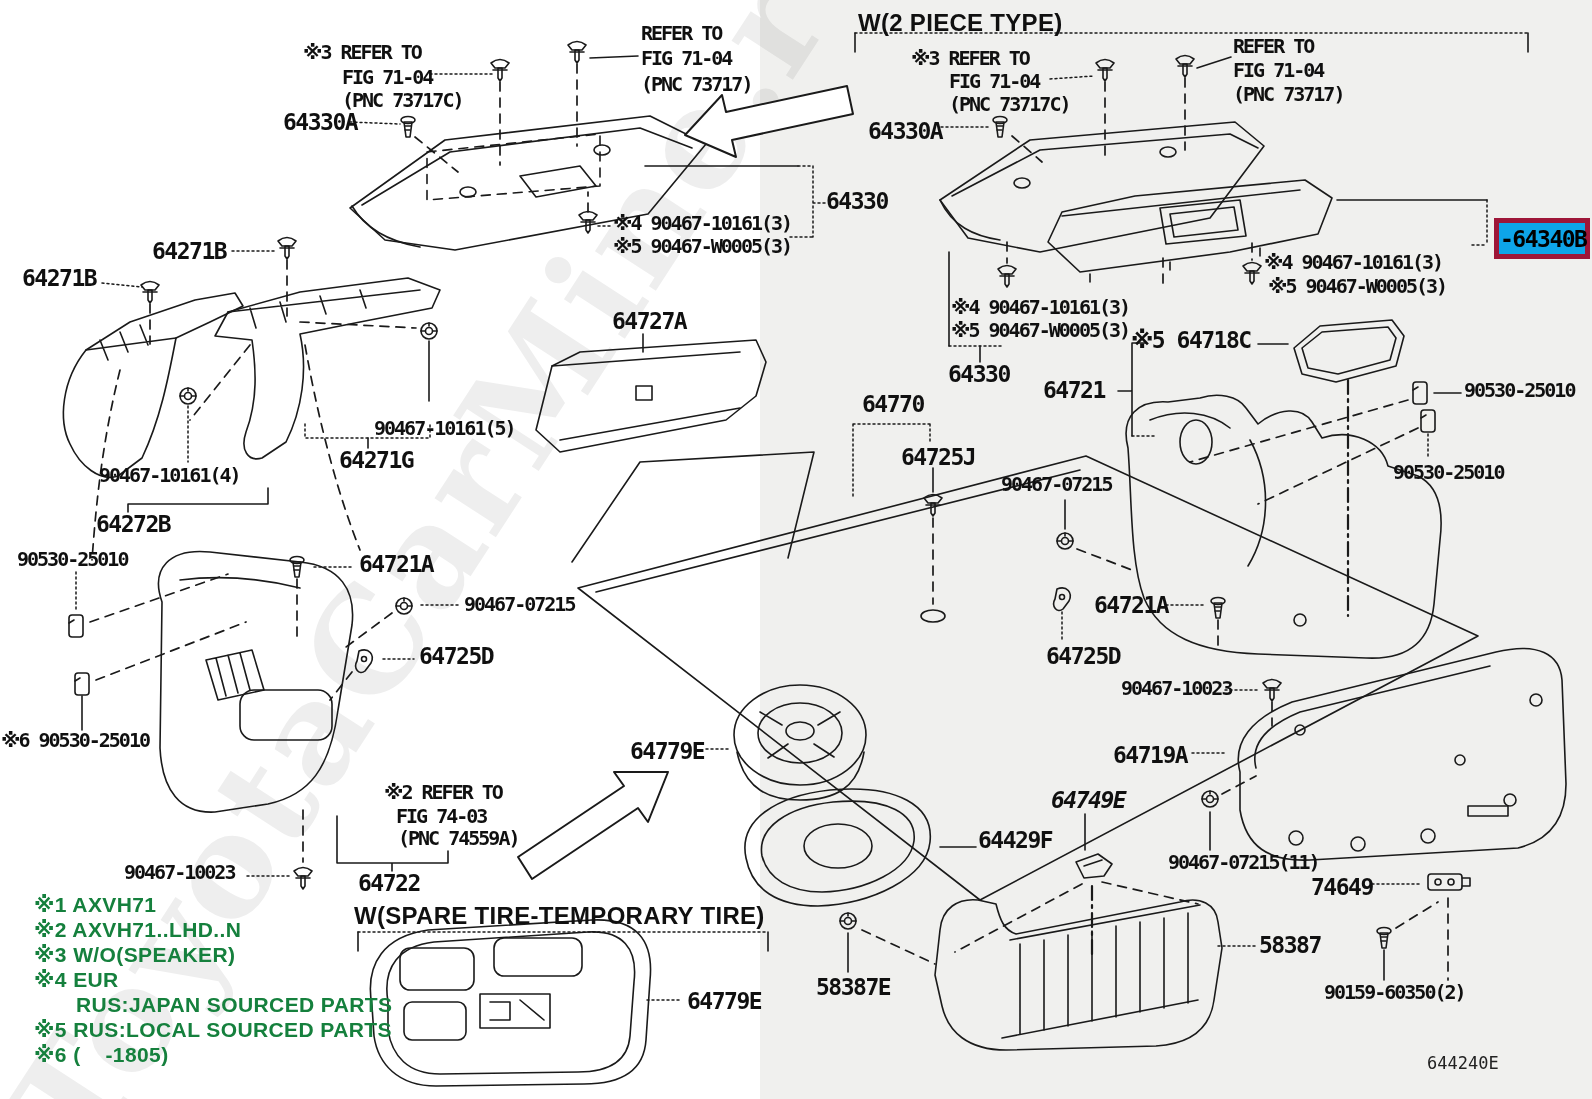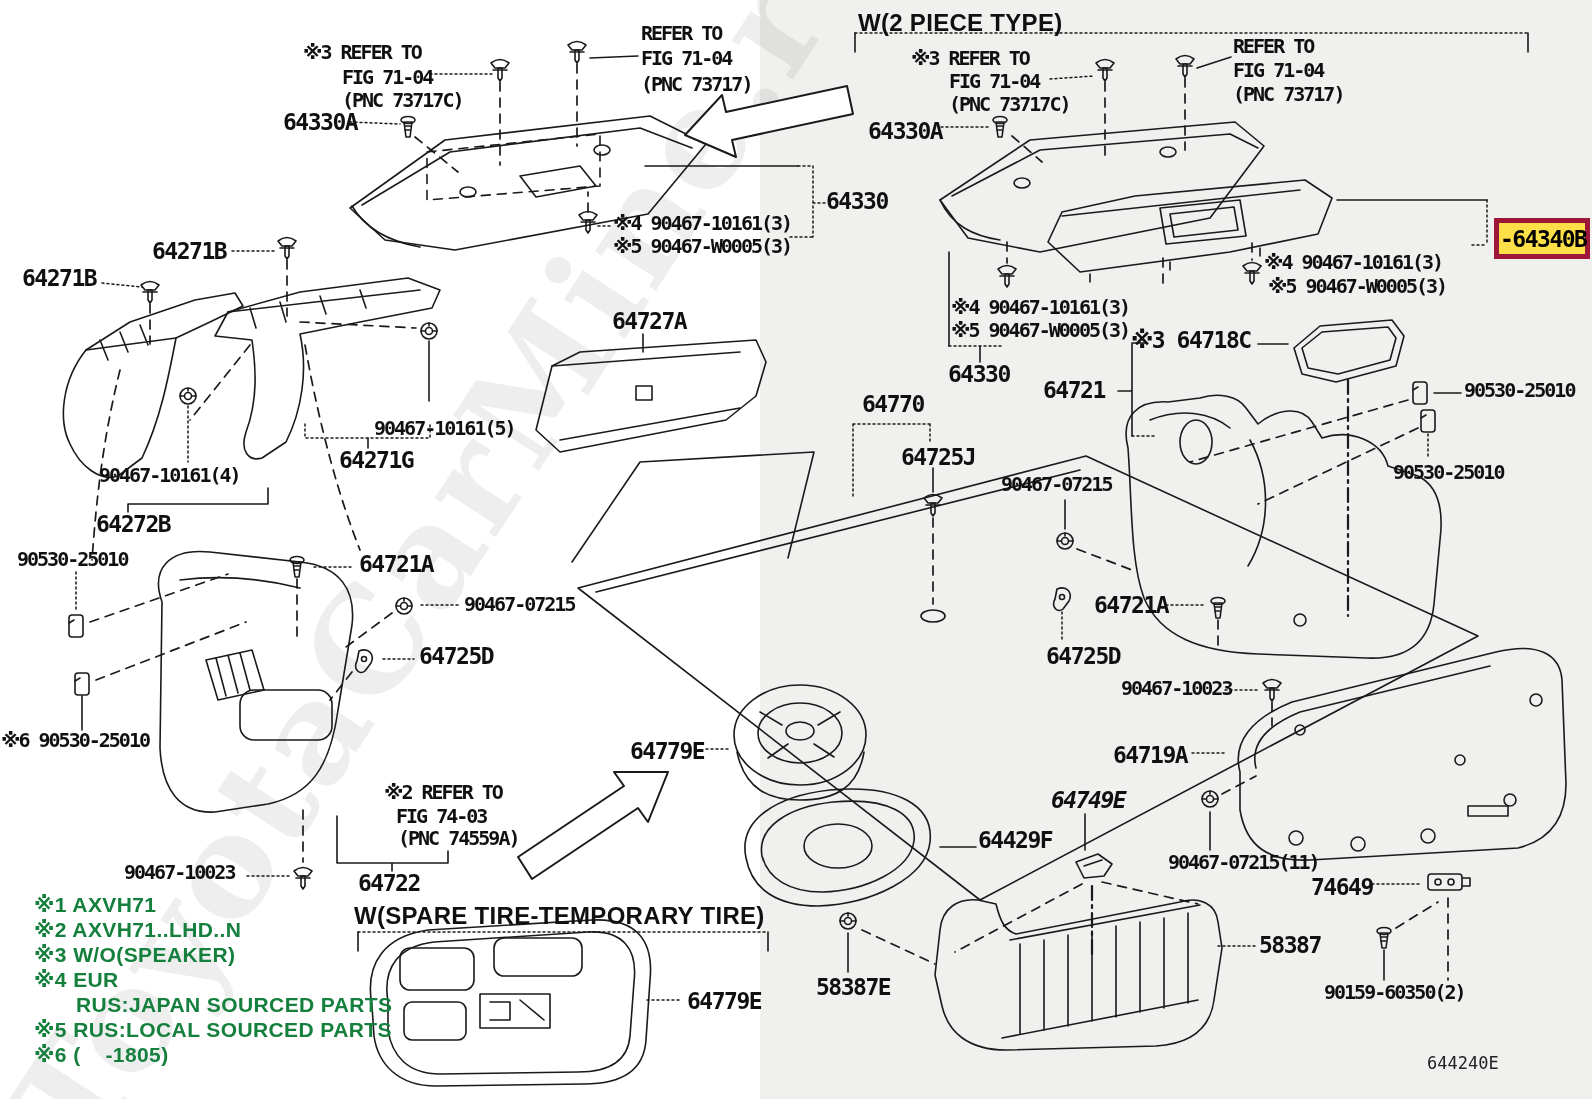--- a/index.html
+++ b/index.html
@@ -10,21 +10,21 @@
       font-family:"DejaVu Serif",serif;font-size:140px;font-weight:bold;letter-spacing:4px;
       color:rgba(20,20,20,0.07);white-space:nowrap;pointer-events:none;}
   svg.art{position:absolute;left:0;top:0;}
   .lbl{position:absolute;color:#101010;white-space:pre;font:bold 23px "DejaVu Sans Mono","DejaVu Sans",monospace;
        letter-spacing:-1.5px;line-height:1.05;}
   .lbl.sm{font-size:20px;letter-spacing:-2px;}
   .lbl.sec{font-family:"Liberation Sans","DejaVu Sans",sans-serif;font-size:24px;font-weight:600;letter-spacing:0.3px;}
   .lbl.idc{font-size:17px;font-weight:normal;letter-spacing:0;color:#222;}
   .note-line{position:absolute;color:#15803d;white-space:pre;
        font-family:"Liberation Sans","DejaVu Sans",sans-serif;font-size:21px;font-weight:600;letter-spacing:0.4px;text-align:right;}
-  .hl-box{position:absolute;background:#fde047;display:flex;align-items:center;box-sizing:border-box;
+  .hl-box{position:absolute;background:#0ea5e9;display:flex;align-items:center;box-sizing:border-box;
        border:5px solid #9e1638;padding-left:1px;}
   .hl-box span{font:bold 23px "DejaVu Sans Mono","DejaVu Sans",monospace;letter-spacing:-1.5px;color:#000;}
 </style>
 </head>
 <body>
 
 <div class="page">
   <div class="bg-right"></div>
   <div class="wm">ToyotaCarMine.ru</div>
 
@@ -341,21 +341,21 @@
       <div class="lbl sm" style="left: 1233px; top: 60px;">FIG 71-04</div>
       <div class="lbl sm" style="left: 1233px; top: 84px;">(PNC 73717)</div>
       <div class="lbl lg" style="left: 868px; top: 119px;">64330A</div>
       <div class="lbl sm" style="left: 1264px; top: 252px;">※4 90467-10161(3)</div>
       <div class="lbl sm" style="left: 1268px; top: 276px;">※5 90467-W0005(3)</div>
       <div class="lbl sm" style="left: 951px; top: 297px;">※4 90467-10161(3)</div>
       <div class="lbl sm" style="left: 951px; top: 320px;">※5 90467-W0005(3)</div>
       <div class="lbl lg" style="left: 948px; top: 362px;">64330</div>
       <div class="lbl lg" style="left: 862px; top: 392px;">64770</div>
       <div class="lbl lg" style="left: 901px; top: 445px;">64725J</div>
-      <div class="lbl lg" style="left: 1131px; top: 328px;">※3 64718C</div>
+      <div class="lbl lg" style="left: 1131px; top: 328px;">※5 64718C</div>
       <div class="lbl lg" style="left: 1043px; top: 378px;">64721</div>
       <div class="lbl sm" style="left: 1464px; top: 380px;">90530-25010</div>
       <div class="lbl sm" style="left: 1393px; top: 462px;">90530-25010</div>
       <div class="lbl sm" style="left: 1001px; top: 474px;">90467-07215</div>
       <div class="lbl lg" style="left: 1094px; top: 593px;">64721A</div>
       <div class="lbl lg" style="left: 1046px; top: 644px;">64725D</div>
       <div class="lbl sm" style="left: 1121px; top: 678px;">90467-10023</div>
       <div class="lbl lg" style="left: 1113px; top: 743px;">64719A</div>
       <div class="lbl lg" style="left: 1051px; top: 788px; font-style: italic;">64749E</div>
       <div class="lbl sm" style="left: 1168px; top: 852px;">90467-07215(11)</div>

